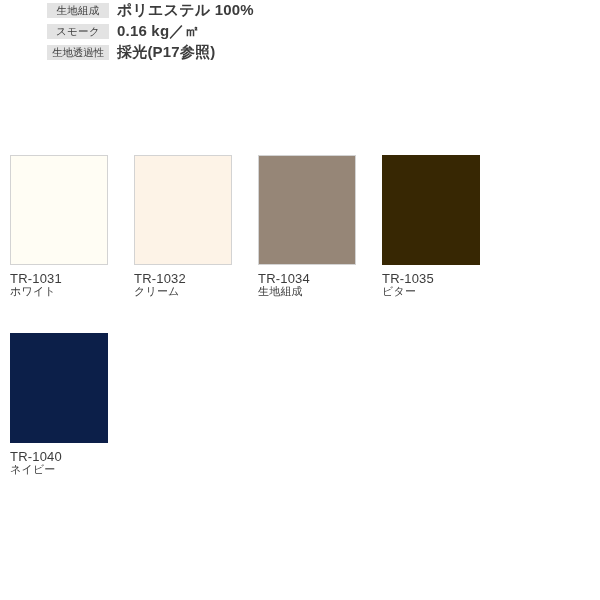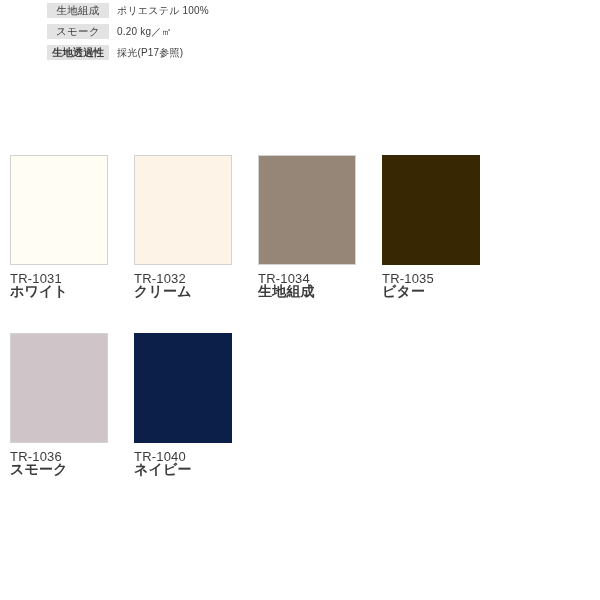--- a/index.html
+++ b/index.html
@@ -37,28 +37,28 @@
     color: #3c3c3c;
     font-size: 10.5px;
     line-height: 15px;
     height: 15px;
     text-align: center;
     letter-spacing: 0.3px;
     white-space: nowrap;
   }
   .spec-label.wide {
     letter-spacing: -0.2px;
-    font-weight: bold;
   }
   .spec-value {
     margin-left: 8px;
-    font-size: 10px;
+    font-size: 15px;
     color: #3c3c3c;
     white-space: nowrap;
     letter-spacing: 0.2px;
+    font-weight: bold;
   }
 
   
   .swatch-grid {
     position: absolute;
     left: 10px;
     top: 155px;
     width: 580px;
   }
   .swatch-row {
@@ -83,41 +83,40 @@
   }
   .swatch-code {
     margin-top: 7px;
     font-size: 13px;
     line-height: 13px;
     color: #3c3c3c;
     letter-spacing: 0.2px;
     white-space: nowrap;
   }
   .swatch-name {
-    font-size: 14px;
+    font-size: 11px;
     line-height: 13px;
     color: #3c3c3c;
     letter-spacing: 0.2px;
     white-space: nowrap;
-    font-weight: bold;
   }
 </style>
 </head>
 <body>
 
 <div class="spec-table">
 
   <div class="spec-row">
     <span class="spec-label">生地組成</span>
     <span class="spec-value">ポリエステル 100%</span>
   </div>
 
   <div class="spec-row">
     <span class="spec-label">スモーク</span>
-    <span class="spec-value">0.20 kg／㎡</span>
+    <span class="spec-value">0.16 kg／㎡</span>
   </div>
 
   <div class="spec-row">
     <span class="spec-label wide">生地透過性</span>
     <span class="spec-value">採光(P17参照)</span>
   </div>
 
 </div>
 
 <div class="swatch-grid">
@@ -140,24 +139,19 @@
     </div>
     <div class="swatch-cell">
       <div class="swatch-chip no-border" style="background-color: rgb(55, 39, 3);"></div>
       <div class="swatch-code">TR-1035</div>
       <div class="swatch-name">ビター</div>
     </div>
   </div>
 
   <div class="swatch-row">
     <div class="swatch-cell">
-      <div class="swatch-chip" style="background-color: rgb(207, 197, 201);"></div>
-      <div class="swatch-code">TR-1036</div>
-      <div class="swatch-name">スモーク</div>
-    </div>
-    <div class="swatch-cell">
       <div class="swatch-chip no-border" style="background-color: rgb(12, 31, 73);"></div>
       <div class="swatch-code">TR-1040</div>
       <div class="swatch-name">ネイビー</div>
     </div>
   </div>
 
 </div>
 
 </body></html>

